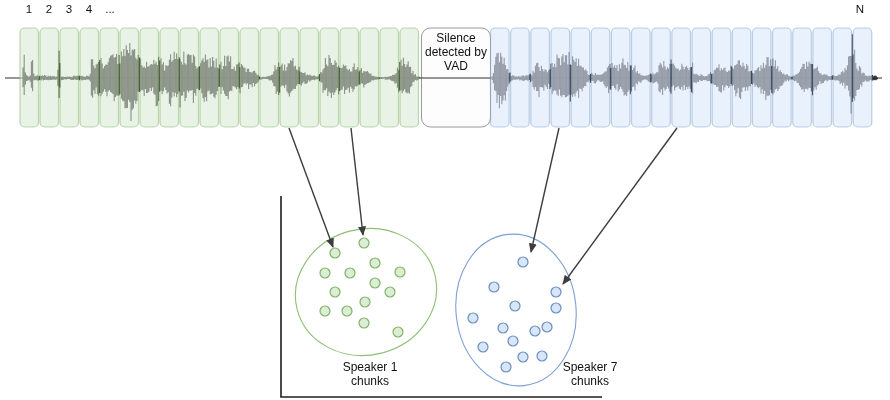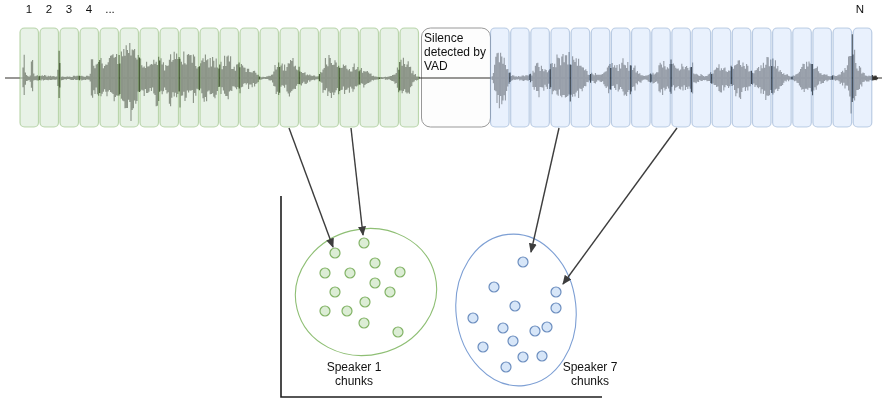--- a/index.html
+++ b/index.html
@@ -2,25 +2,25 @@
 <html><head>
 <meta charset="utf-8">
 <style>
   html,body{margin:0;padding:0;background:#ffffff;}
   body{font-family:"Liberation Sans", sans-serif; color:#000;}
   #stage{position:relative;width:890px;height:400px;overflow:hidden;background:#fff;}
   #scene{position:absolute;left:0;top:0;}
   .chunk-num{position:absolute;top:3px;width:22px;text-align:center;font-size:11.5px;color:#111;}
   #num0{left:18px}#num1{left:38px}#num2{left:58px}#num3{left:78px}#num4{left:99px}
   #numN{left:849px}
-  .silence-text{position:absolute;left:424px;top:31px;width:64px;
+  .silence-text{position:absolute;left:424px;top:31px;width:64px;text-align:center;
                 font-size:12px;line-height:14px;color:#111;}
   .speaker-label{position:absolute;top:361px;width:80px;text-align:center;
                  font-size:12px;line-height:13.5px;color:#111;}
-  #sp1{left:314px}
+  #sp1{left:330px}
   #sp2{left:550px}
 </style>
 </head>
 <body>
 
 <div id="stage">
 
   <svg id="scene" width="890" height="400">
     <defs>
       <marker id="arrowhead" markerWidth="11" markerHeight="9" refX="8.5" refY="4" orient="auto" markerUnits="userSpaceOnUse">

